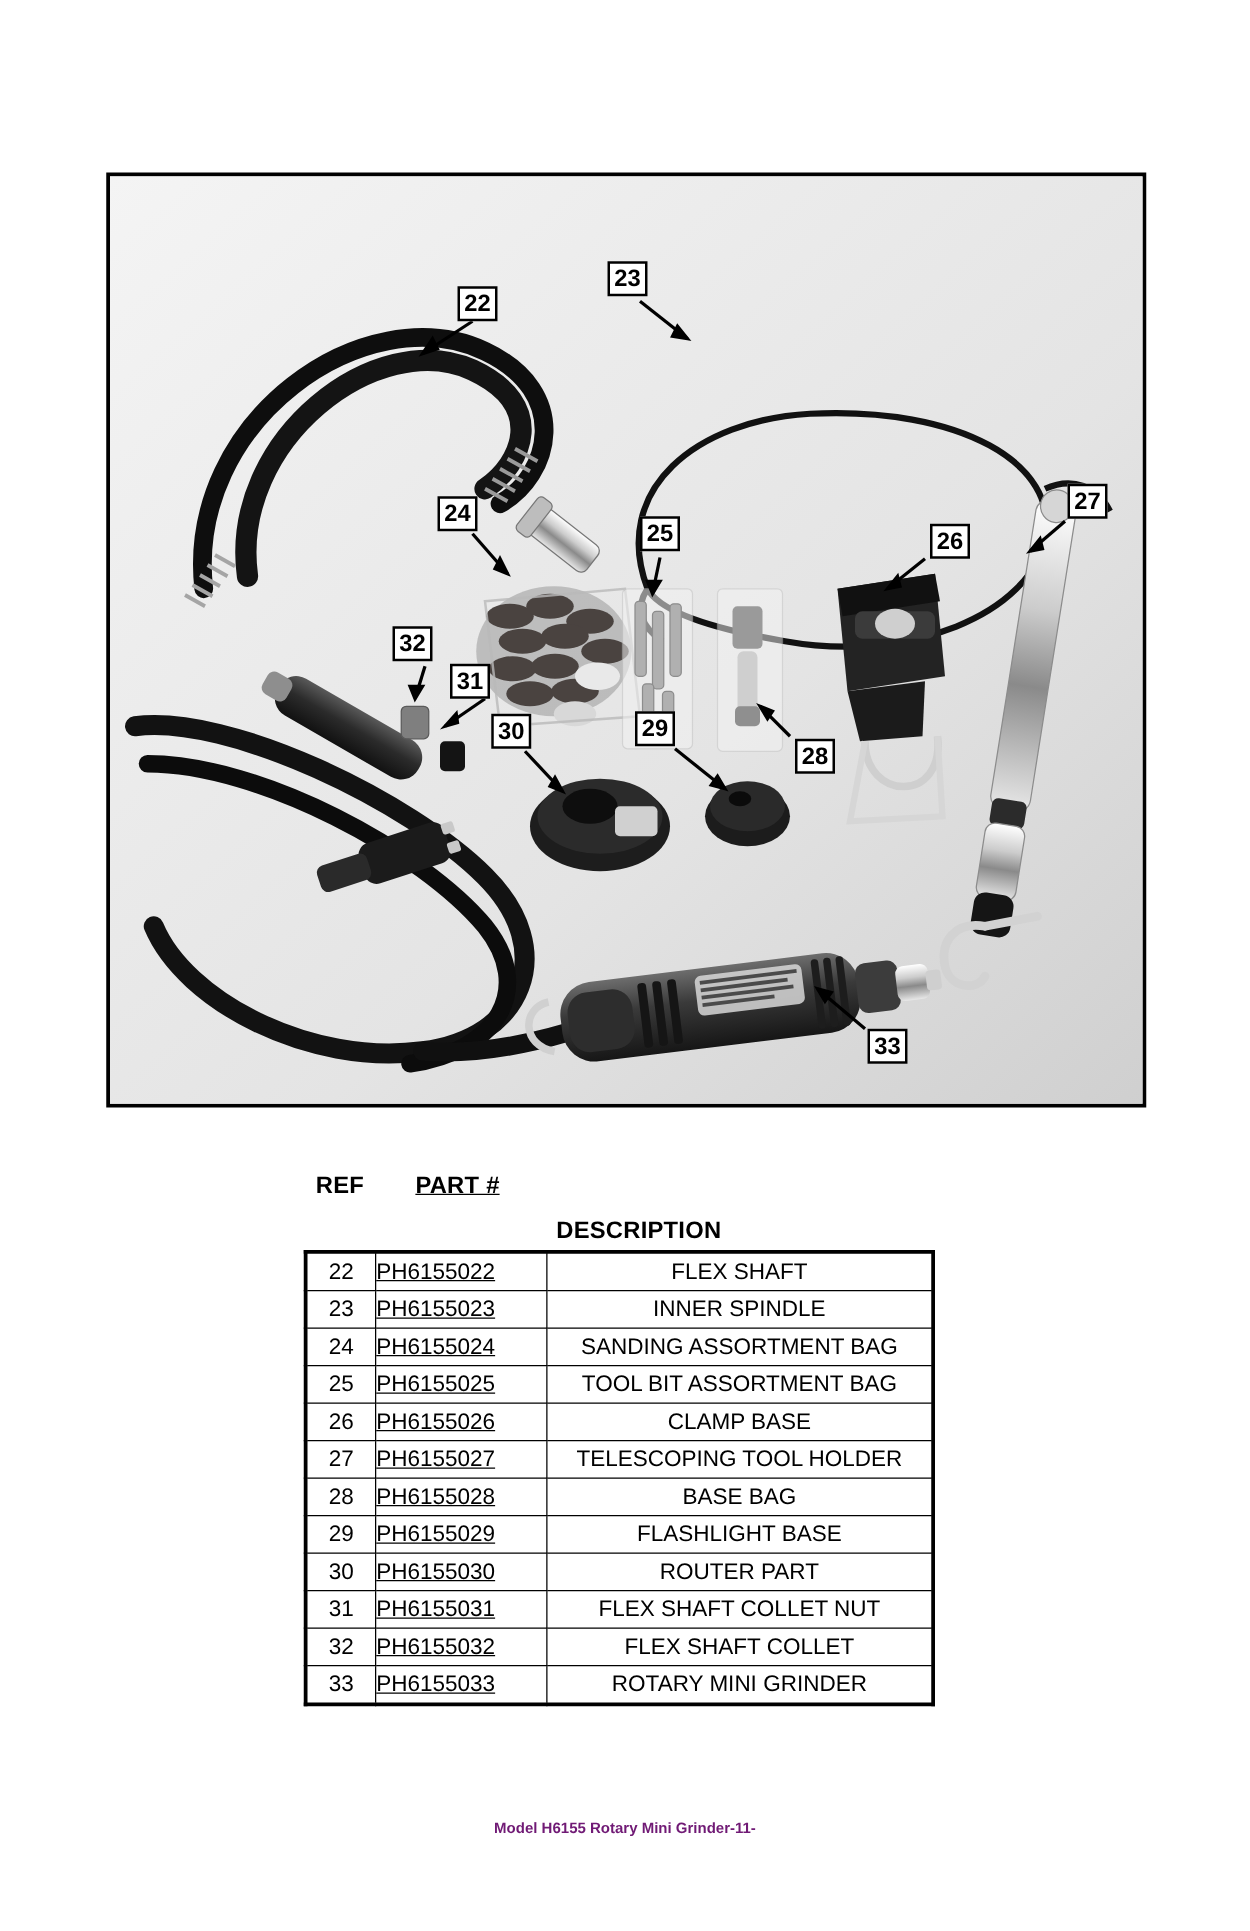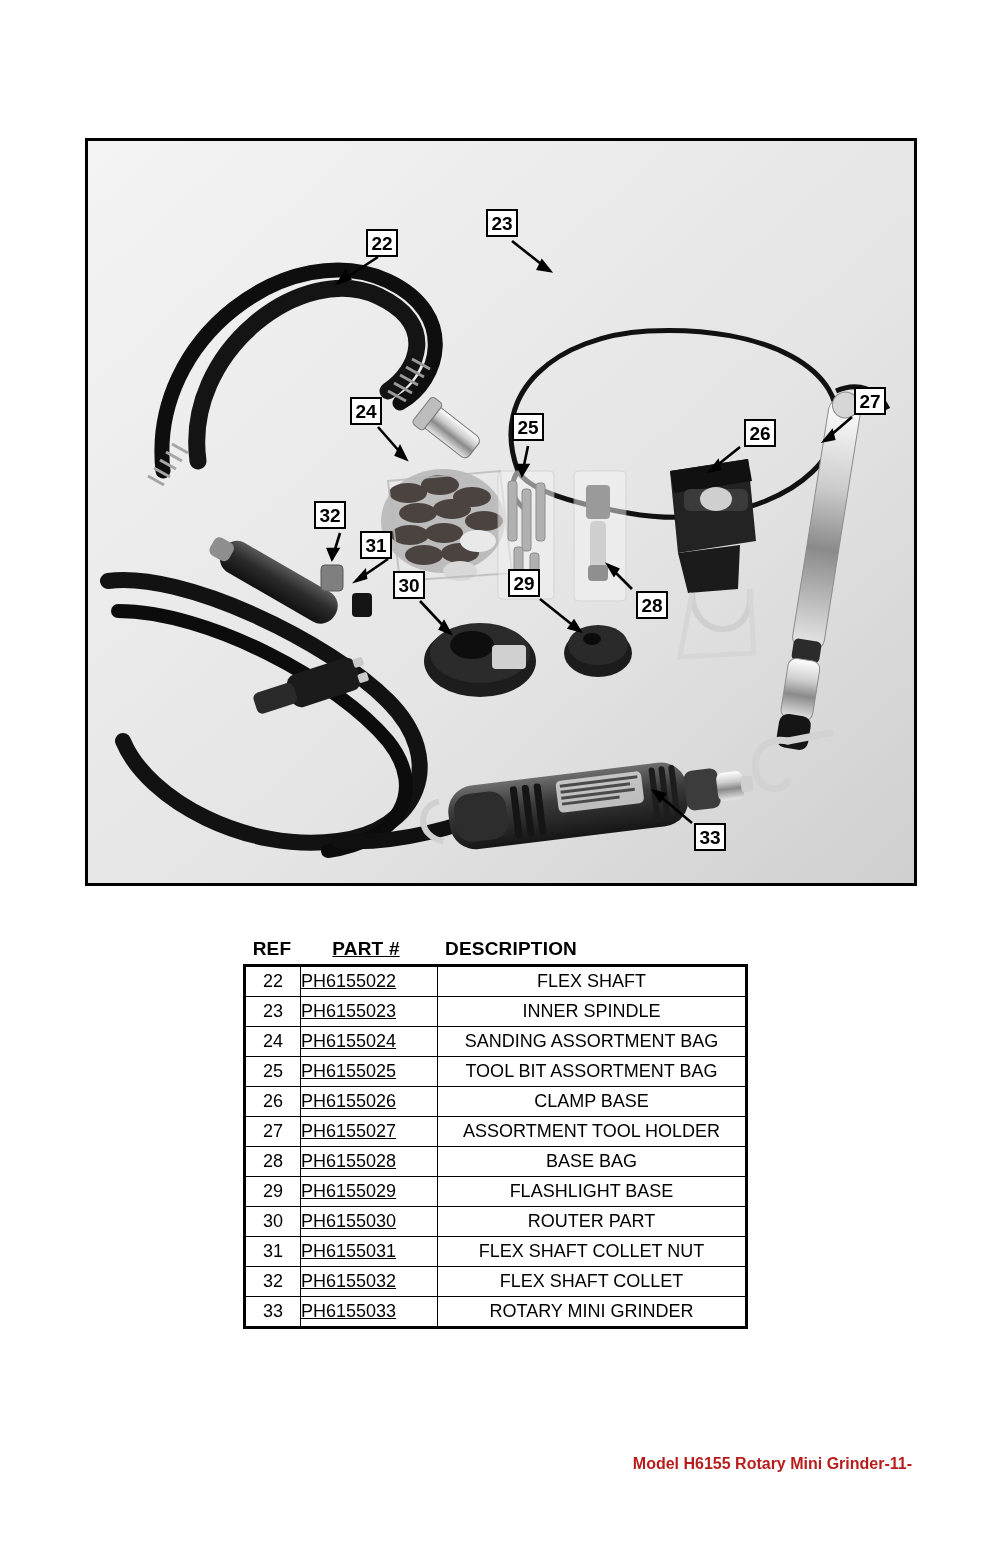--- a/index.html
+++ b/index.html
@@ -59,21 +59,21 @@
   .table-head {
     display: flex;
     font-size: 19px;
     font-weight: 700;
     letter-spacing: .2px;
     padding-bottom: 4px;
     color: #000;
   }
   .th-ref { width: 58px; text-align: center; }
   .th-part { width: 130px; text-align: center; text-decoration: underline; }
-  .th-desc { flex: 1; padding-left: 14px; }
+  .th-desc { flex: 1; padding-left: 14px; margin-top: 36px; }
 
   table.parts {
     border-collapse: collapse;
     width: 505px;
     border: 3px solid #000;
     table-layout: fixed;
   }
   table.parts td {
     border: 1px solid #000;
     font-size: 18px;
@@ -86,25 +86,25 @@
   td.c-part { width: 136px; text-align: left; padding-left: 8px; text-decoration: underline; }
   td.c-desc { text-align: center; padding-left: 8px; }
 
   
   .footer {
     position: absolute;
     left: 88px;
     right: 88px;
     top: 1455px;
     display: flex;
-    justify-content: flex-end;
+    justify-content: center;
     align-items: baseline;
-    font-size: 16px;
+    font-size: 12px;
     font-weight: 700;
-    color: #b91c1c;
+    color: #701a75;
   }
 </style>
 </head>
 <body>
 
 <div class="photo-panel">
   <div class="photo-inner">
 
     <svg width="832" height="748" viewBox="0 0 832 748" style="position:absolute;left:0;top:0;">
 
@@ -359,21 +359,21 @@
         <td class="c-desc">TOOL BIT ASSORTMENT BAG</td>
       </tr>
       <tr>
         <td class="c-ref">26</td>
         <td class="c-part">PH6155026</td>
         <td class="c-desc">CLAMP BASE</td>
       </tr>
       <tr>
         <td class="c-ref">27</td>
         <td class="c-part">PH6155027</td>
-        <td class="c-desc">ASSORTMENT TOOL HOLDER</td>
+        <td class="c-desc">TELESCOPING TOOL HOLDER</td>
       </tr>
       <tr>
         <td class="c-ref">28</td>
         <td class="c-part">PH6155028</td>
         <td class="c-desc">BASE BAG</td>
       </tr>
       <tr>
         <td class="c-ref">29</td>
         <td class="c-part">PH6155029</td>
         <td class="c-desc">FLASHLIGHT BASE</td>

